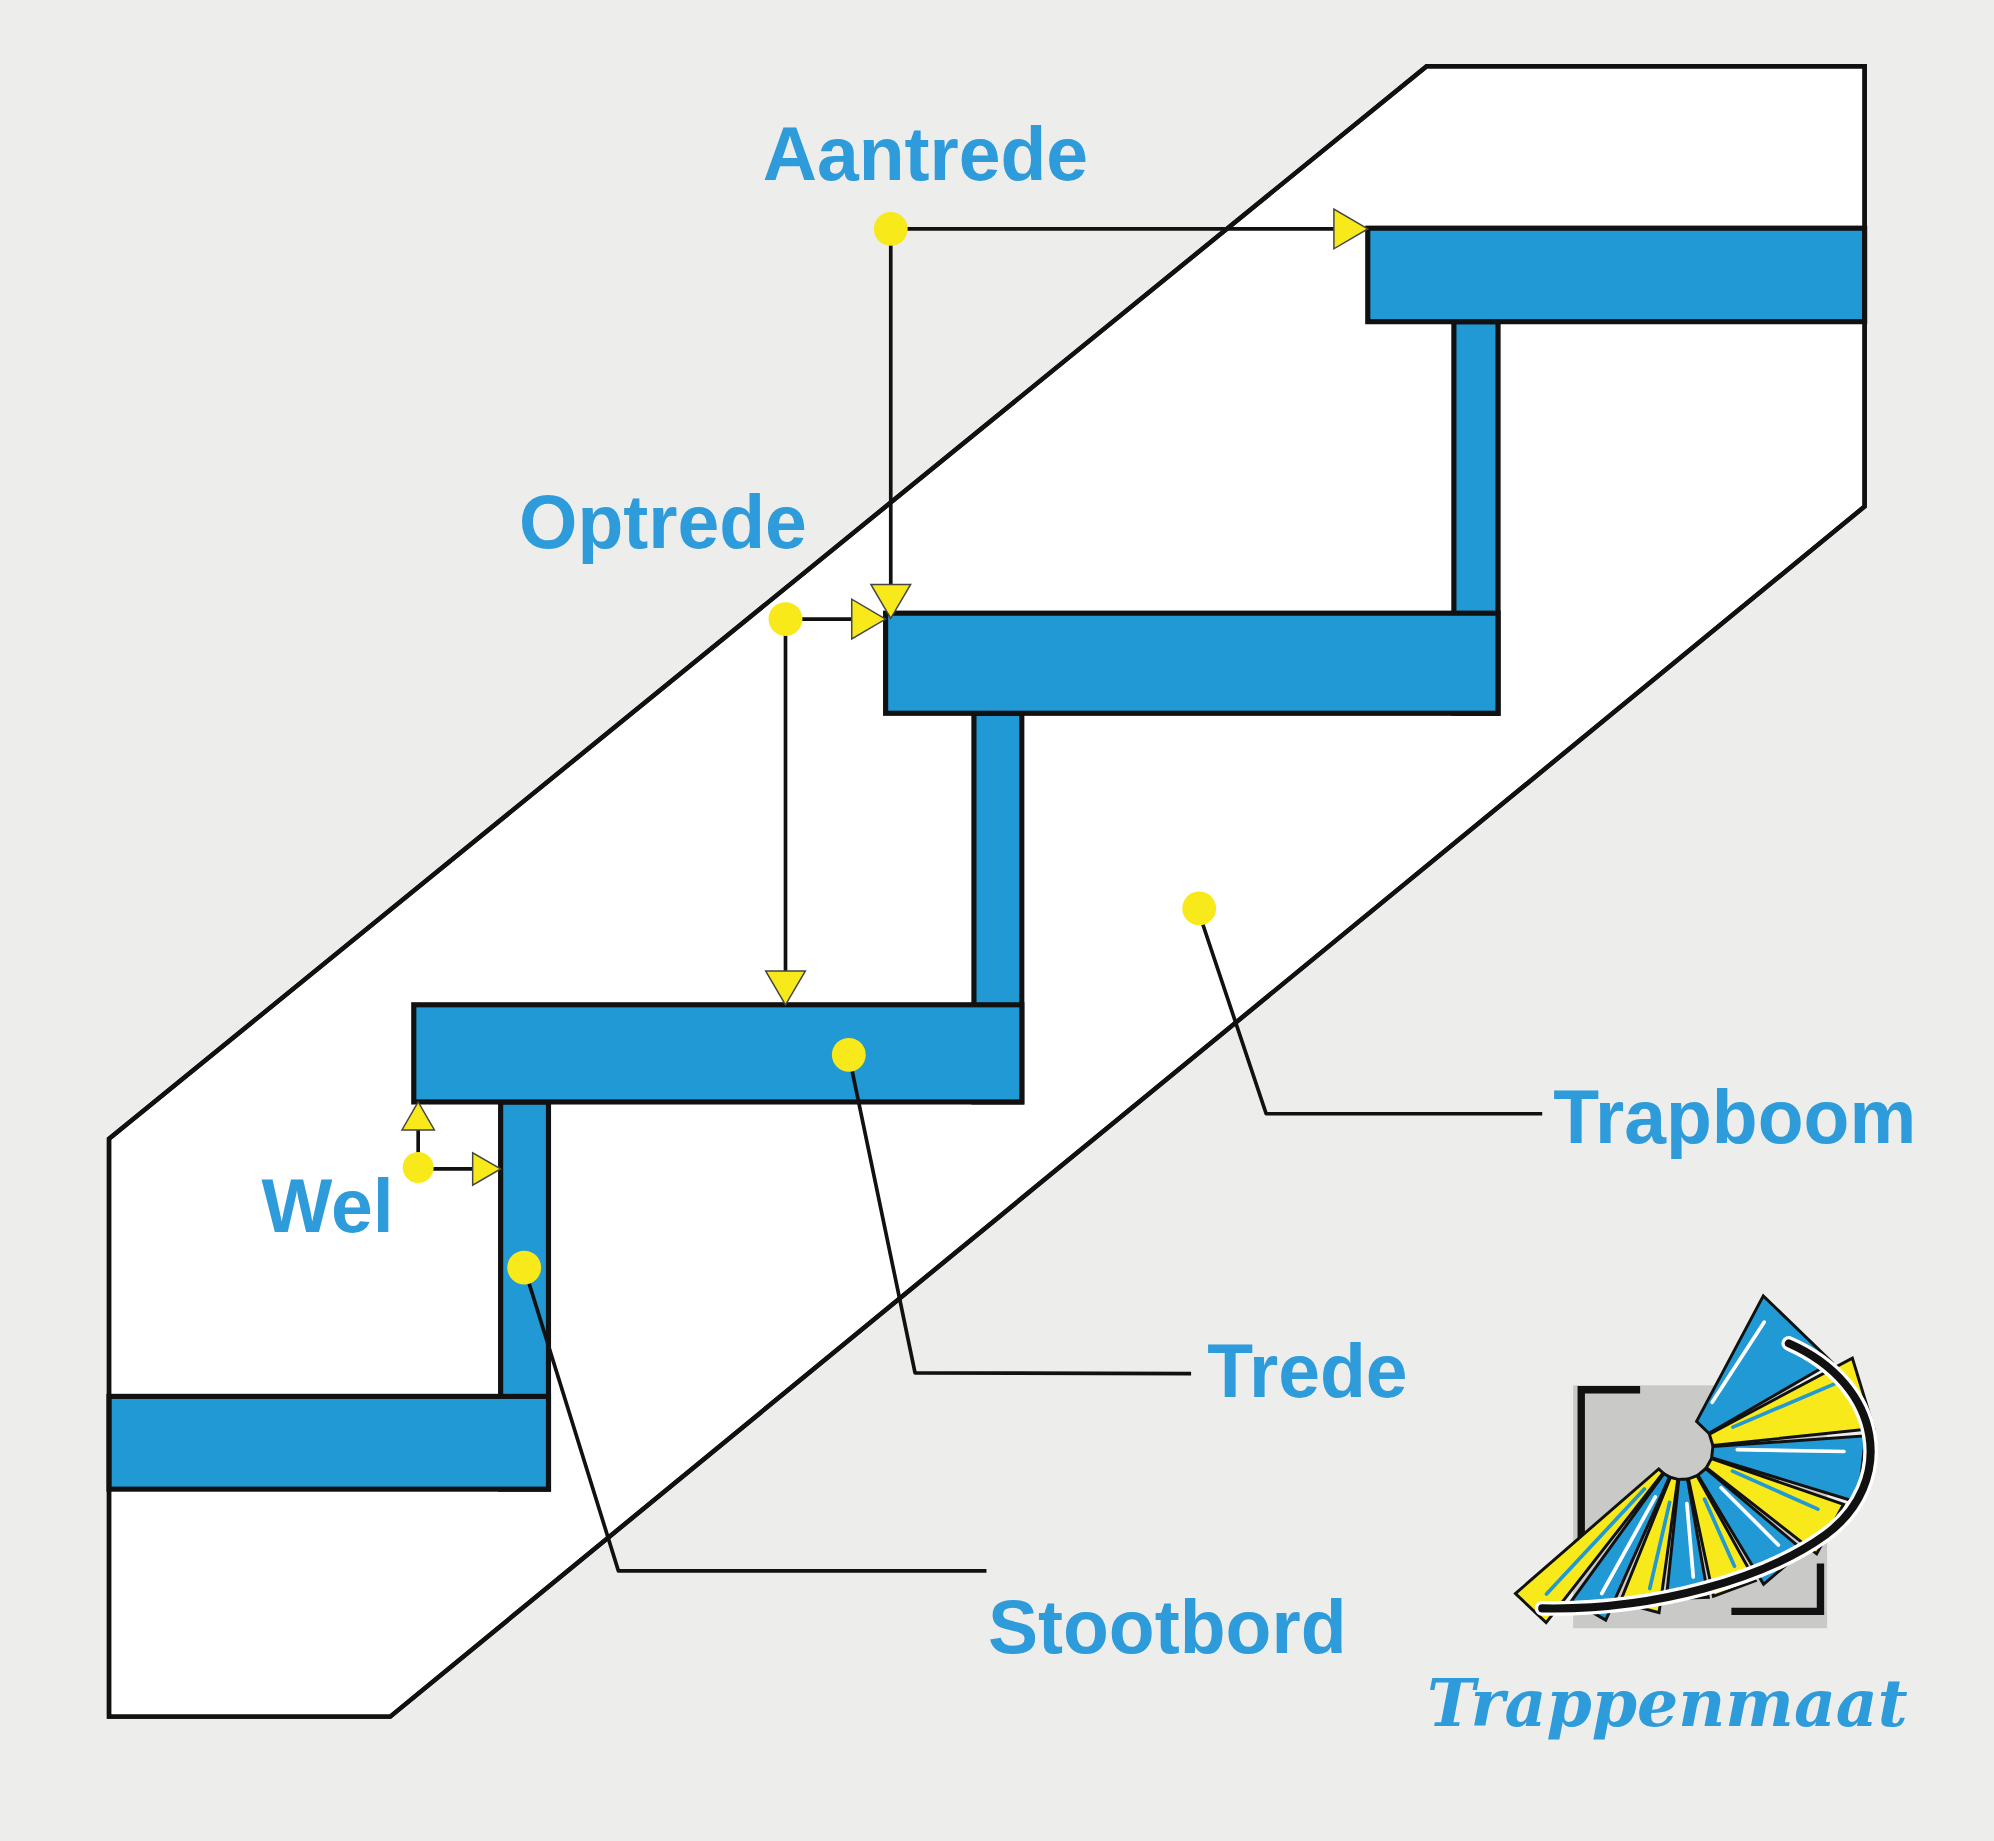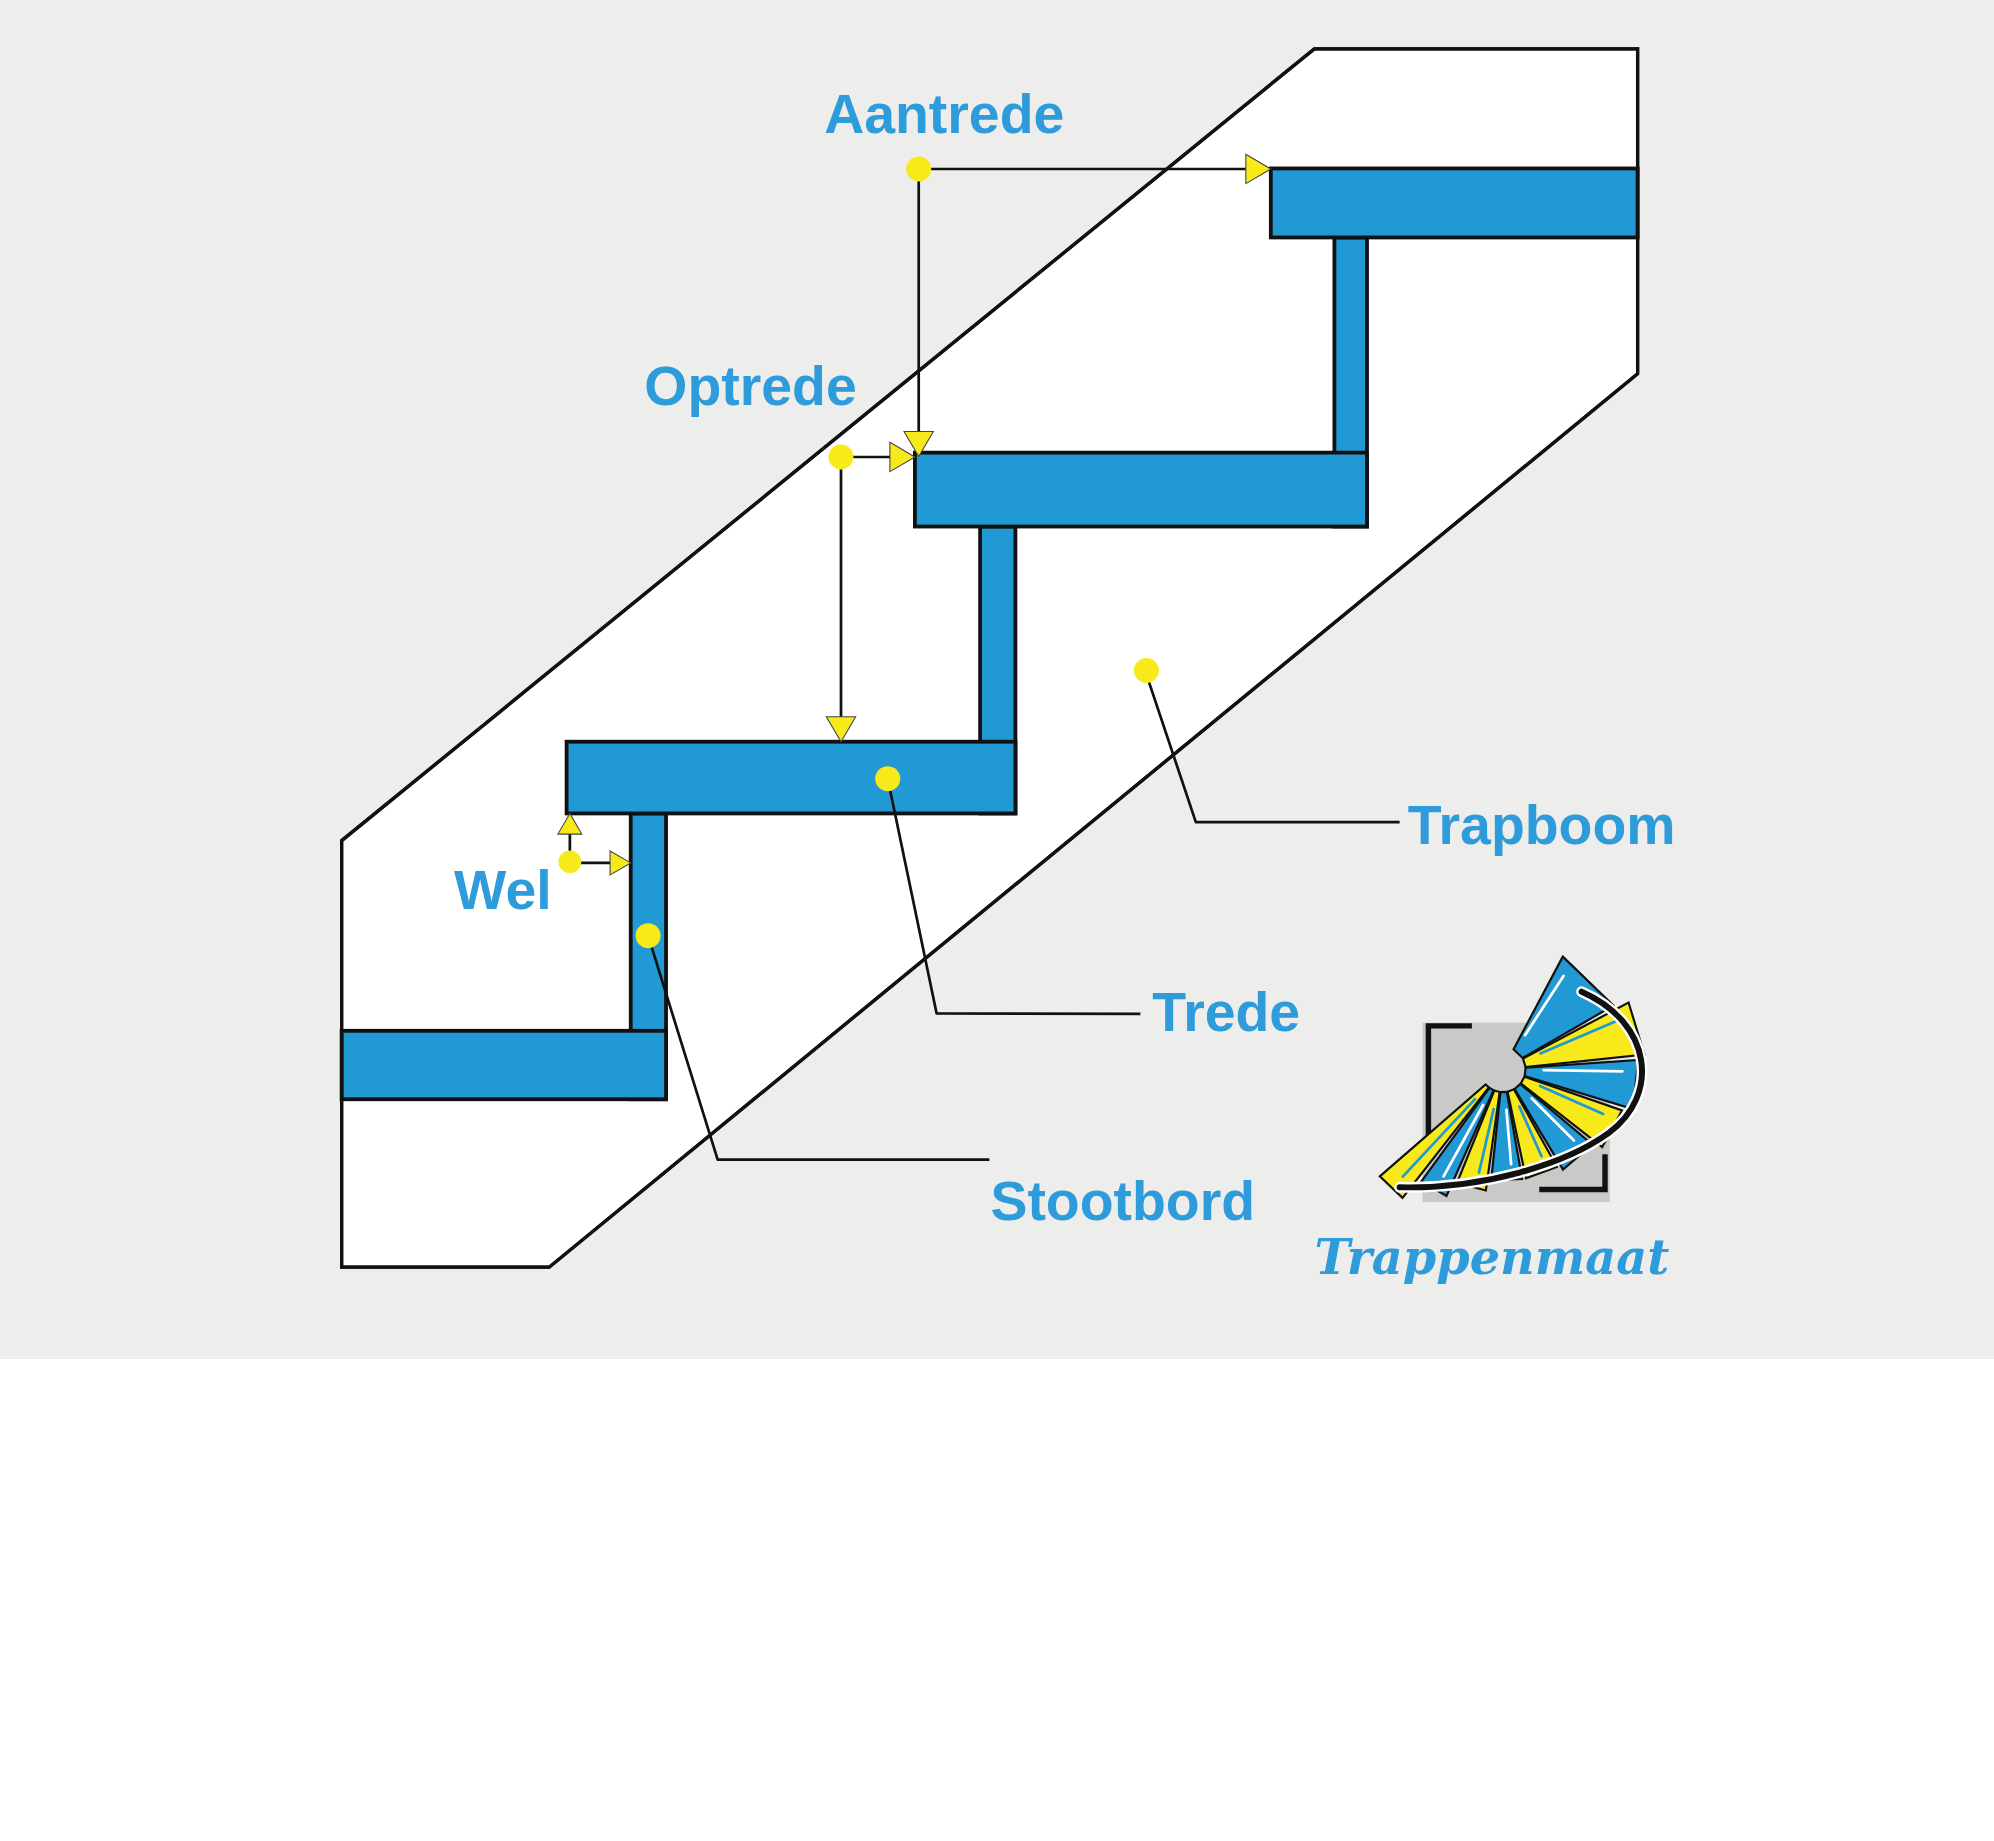--- a/index.html
+++ b/index.html
@@ -1,18 +1,18 @@
 <!DOCTYPE html>
 <html style="--bg: #EDEDEB; --step-blue: #2199D4; --label-blue: #2E9BDA; --yellow: #F8E91A; --band-white: #FFFFFF; --logo-gray: #C9C9C7;font-size:11.8px"><head>
 <meta charset="utf-8">
 <style>
   html,body{margin:0;padding:0;}
   .stage{
     position:relative;
-    width:1995px;height:1359px;
+    width:1995px;height:1841px;
     background:var(--bg,#EDEDEB);
     font-family:"Liberation Sans", sans-serif;
     overflow:hidden;
   }
   svg{display:block;width:100%;height:100%;}
   .part-label{
     font-family:"Liberation Sans", sans-serif;
     font-weight:700;
     font-size:102px;
     fill:var(--label-blue,#2E9BDA);

